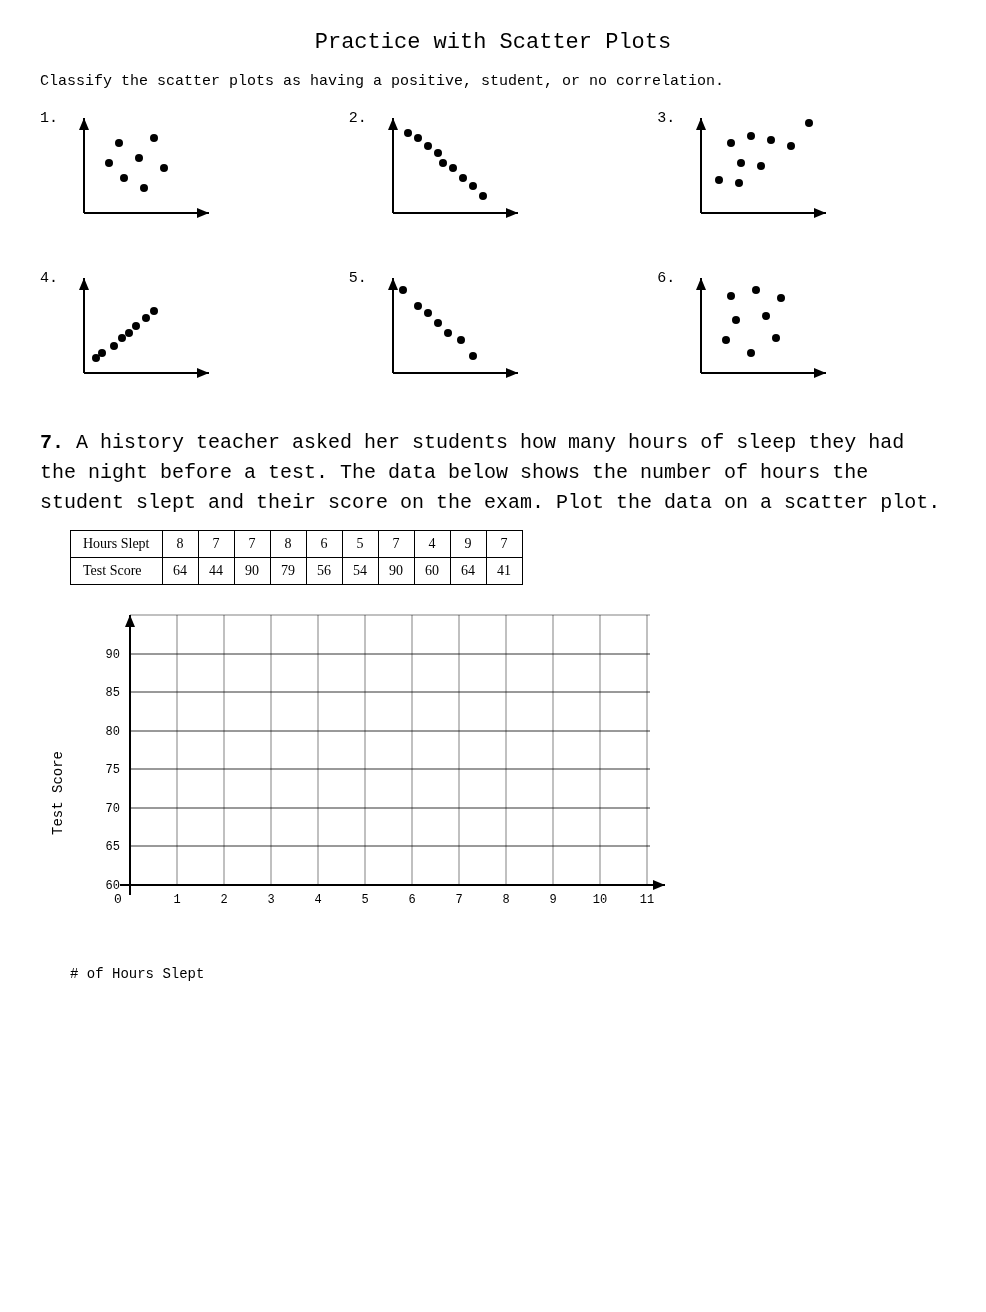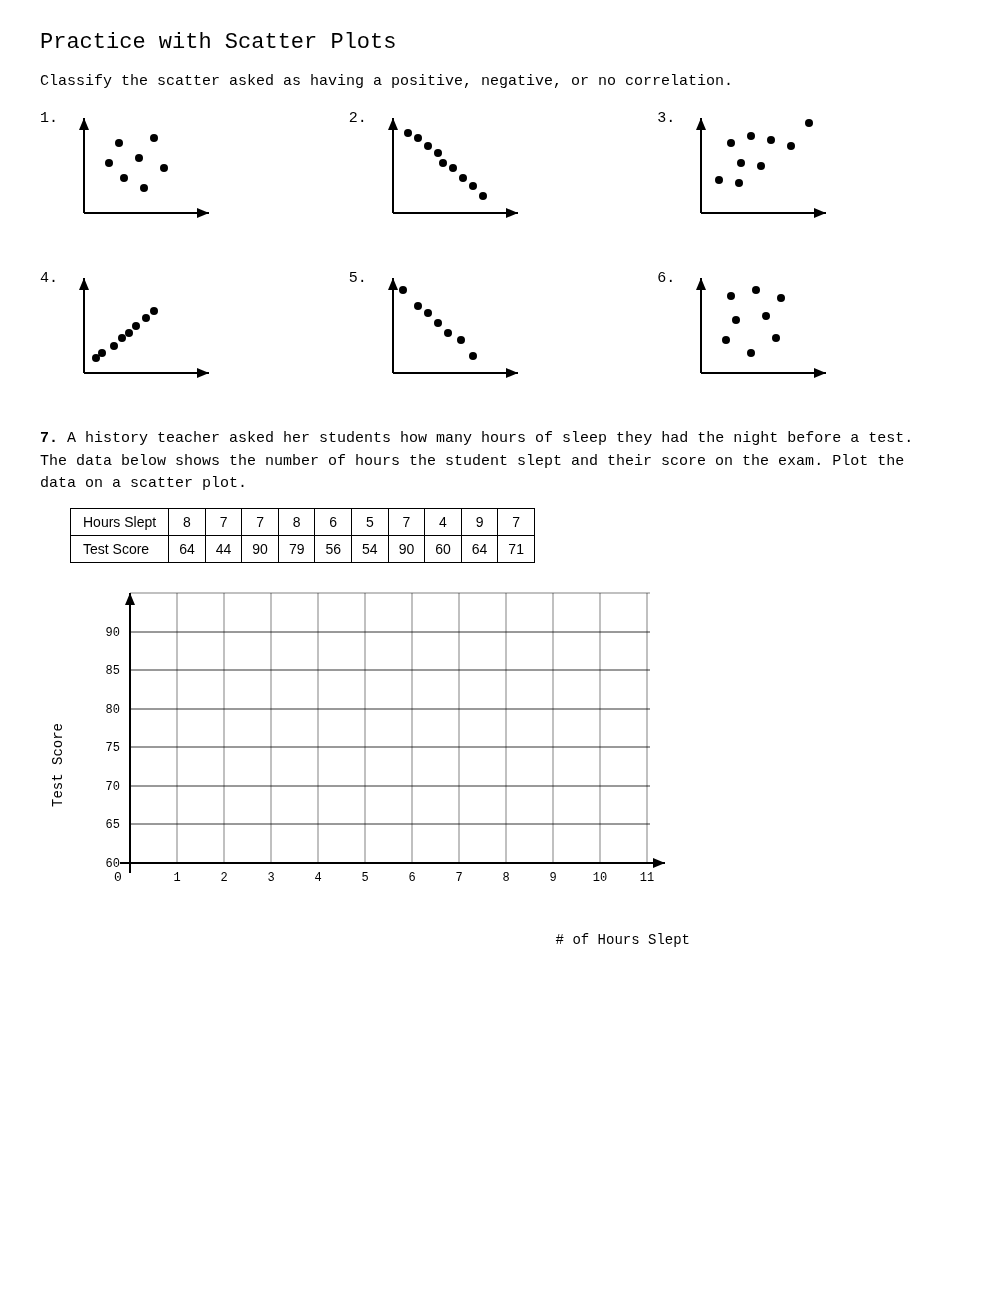--- a/index.html
+++ b/index.html
@@ -6,21 +6,21 @@
     body {
       background: #fff;
       font-family: 'Courier New', Courier, monospace;
       font-size: 15px;
       color: #000;
       padding: 30px 40px;
       width: 986px;
       min-height: 1312px;
     }
     h1 {
-      text-align: left;
+      text-align: center;
       font-size: 22px;
       font-weight: normal;
       margin-bottom: 18px;
       font-family: 'Courier New', Courier, monospace;
     }
     .instructions {
       font-size: 15px;
       margin-bottom: 18px;
     }
     .scatter-grid {
@@ -45,34 +45,34 @@
       height: 130px;
     }
     .scatter-plot svg {
       width: 100%;
       height: 100%;
     }
     .problem-7 {
       margin-top: 10px;
     }
     .problem-7-text {
-      font-size: 15px;
+      font-size: 20px;
       line-height: 1.5;
       margin-bottom: 12px;
     }
     table.data-table {
       border-collapse: collapse;
       margin-bottom: 20px;
       margin-left: 30px;
     }
     table.data-table td {
       border: 1px solid #000;
       padding: 5px 10px;
       text-align: center;
-      font-family: Liberation Sans, sans-serif;
+      font-family: Liberation Serif, serif;
       font-size: 14px;
       min-width: 36px;
     }
     table.data-table td.label {
       text-align: left;
       padding: 5px 12px;
     }
     .graph-container {
       display: flex;
       flex-direction: row;
@@ -85,32 +85,32 @@
       transform: rotate(180deg);
       font-size: 14px;
       font-family: 'Courier New', Courier, monospace;
       margin-right: 4px;
       white-space: nowrap;
     }
     .graph-area {
       position: relative;
     }
     .x-axis-label {
-      text-align: right;
+      text-align: left;
       font-size: 14px;
       font-family: 'Courier New', Courier, monospace;
-      margin-top: 4px;
+      margin-top: 16px;
     }
   </style>
 </head>
 <body>
 
 <h1>Practice with Scatter Plots</h1>
 
-<p class="instructions">Classify the scatter asked as having a positive, negative, or no correlation.</p>
+<p class="instructions">Classify the scatter plots as having a positive, student, or no correlation.</p>
 
 <div class="scatter-grid">
 
   <div class="scatter-item">
     <span class="scatter-num">1.</span>
     <div class="scatter-plot">
       <svg viewBox="0 0 150 130" xmlns="http://www.w3.org/2000/svg">
 
         <line x1="20" y1="10" x2="20" y2="105" stroke="black" stroke-width="2"></line>
         <line x1="20" y1="105" x2="145" y2="105" stroke="black" stroke-width="2"></line>
@@ -263,21 +263,21 @@
       <td class="label">Test Score</td>
       <td>64</td>
       <td>44</td>
       <td>90</td>
       <td>79</td>
       <td>56</td>
       <td>54</td>
       <td>90</td>
       <td>60</td>
       <td>64</td>
-      <td>71</td>
+      <td>41</td>
     </tr>
   </tbody>
     </table>
 
   <div class="graph-container">
     <div class="y-axis-label">Test Score</div>
     <div class="graph-area">
       <svg width="620" height="340" viewBox="0 0 620 340" xmlns="http://www.w3.org/2000/svg">
 
         <line x1="107" y1="10" x2="107" y2="280" stroke="#000" stroke-width="0.5"></line>

